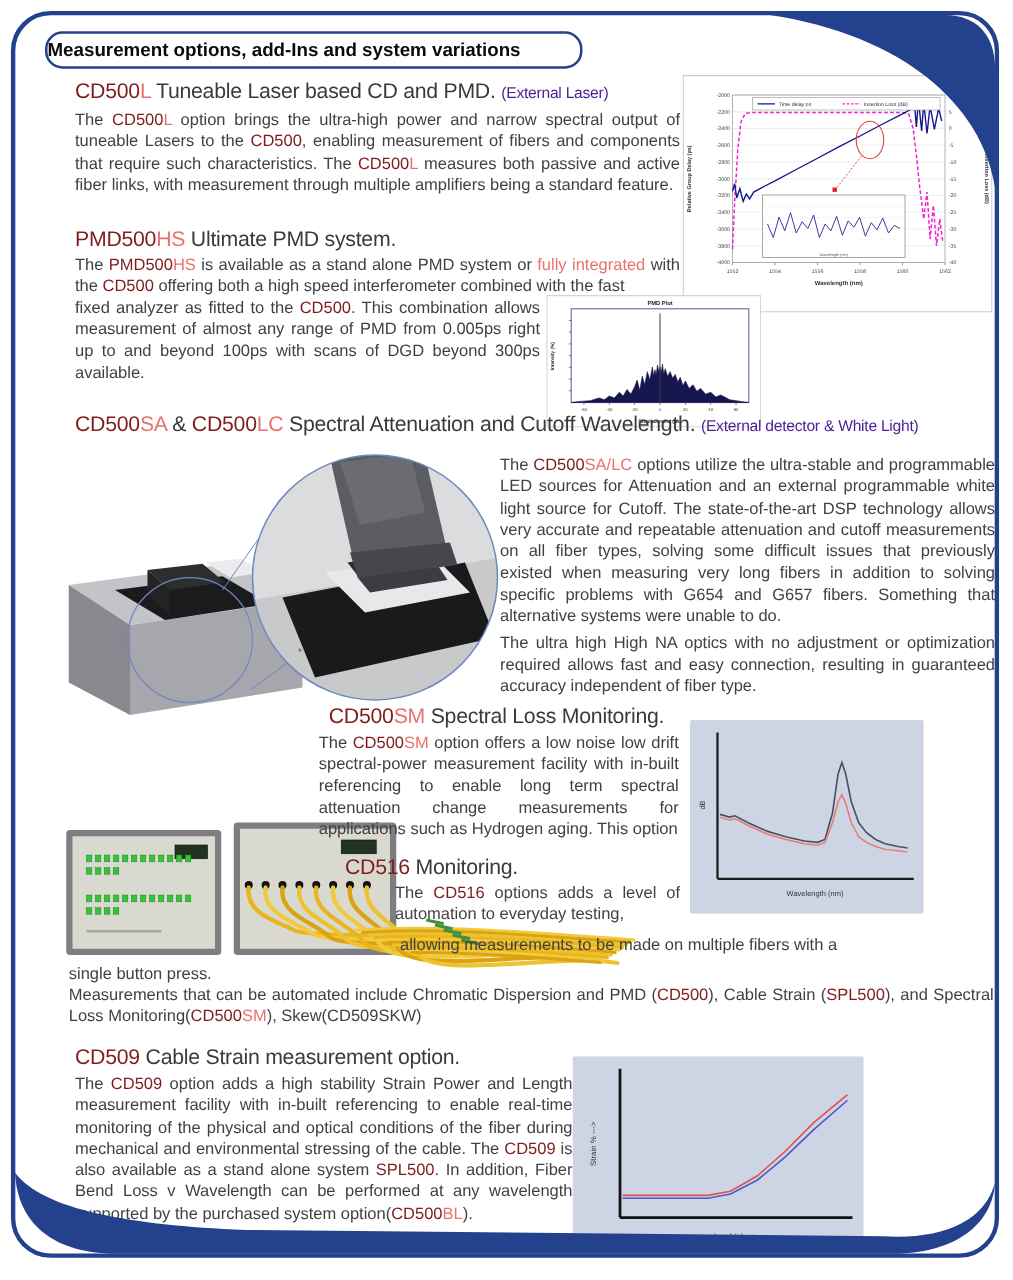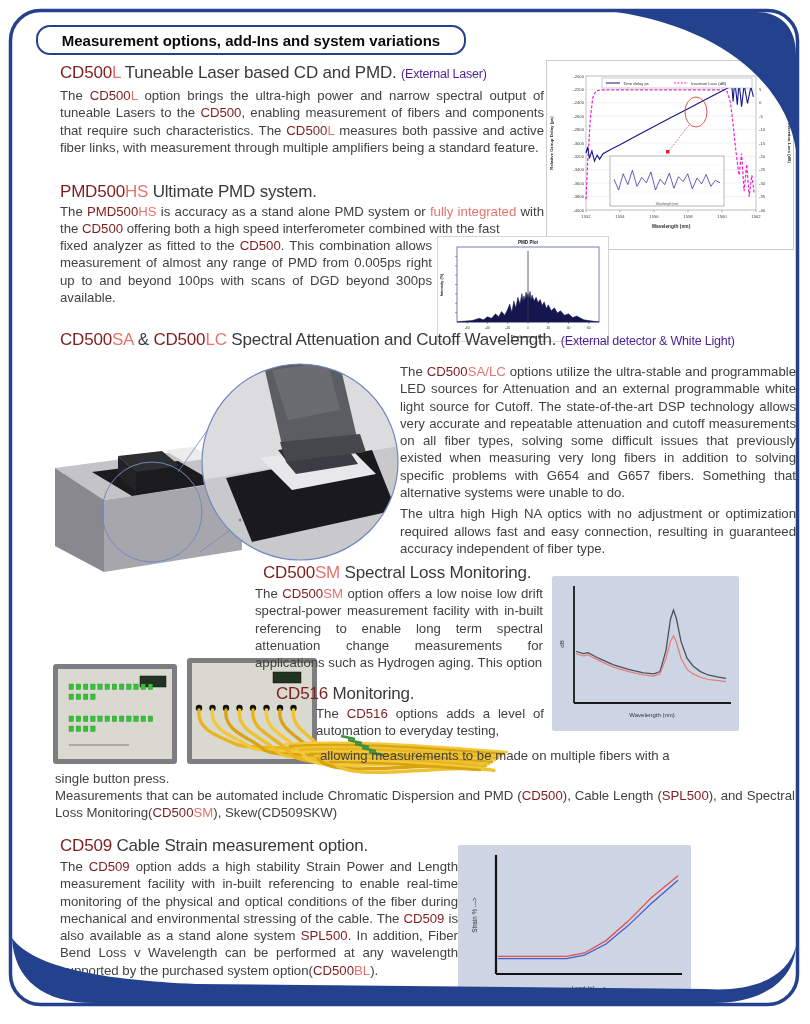--- a/index.html
+++ b/index.html
@@ -5,21 +5,21 @@
   html,body{margin:0;padding:0;background:#fff;}
   .page{position:relative;width:810px;height:1024px;background:#fff;overflow:hidden;
         font-family:"Liberation Sans",sans-serif;}
   .abs{position:absolute;}
   .hd{font-size:17px;font-weight:400;color:#3a3a3a;margin:0;white-space:nowrap;letter-spacing:-0.2px;z-index:3;}
   .bd{font-size:13.2px;line-height:17.3px;color:#414141;text-align:justify;margin:0;z-index:3;}
   .c-blue{color:#7f1d1d;}
   .c-red{color:#e8736c;}
   .c-note{font-size:12.5px;color:#4c1d95;}
   .pill{left:36px;top:25px;width:426px;height:26px;border:2.5px solid #24418e;border-radius:14px;
-        display:flex;align-items:center;justify-content:center;font-size:15px;font-weight:bold;color:#0a0a0a;z-index:3;}
+        display:flex;align-items:center;justify-content:flex-start;font-size:15px;font-weight:bold;color:#0a0a0a;z-index:3;}
   .shape{float:left;width:200px;height:225px;
          shape-outside:polygon(0 0,150 0,170 30,188 70,196 110,188 150,170 185,140 212,0 212);}
   svg{display:block;}
   .z1{z-index:1}.z2{z-index:2}
   .frame{z-index:10;pointer-events:none;}
 </style>
 </head>
 <body>
 
 <div class="page">
@@ -97,21 +97,21 @@
         <line x1="66" y1="132" x2="176" y2="132" stroke="#e4e4e4" stroke-width="0.3"></line>
         <polyline points="68.0,119.2 72.6,130.0 77.2,113.8 81.8,124.6 86.4,110.2 91.0,126.4 95.7,117.4 100.3,122.8 104.9,112.0 109.5,130.0 114.1,119.2 118.7,124.6 123.3,113.1 127.9,128.2 132.5,116.7 137.1,121.7 141.7,113.8 146.3,128.9 151.0,118.1 155.6,123.9 160.2,114.5 164.8,126.4 169.4,120.3 174.0,122.8" fill="none" stroke="#2020a0" stroke-width="0.7"></polyline>
         <text x="121" y="144.6" text-anchor="middle" font-size="3" fill="#555">Wavelength (nm)</text>
       </g>
     <text x="125" y="168" text-anchor="middle" font-size="4.8" font-weight="bold" fill="#333">Wavelength (nm)</text>
     <text x="7" y="83" text-anchor="middle" font-size="4.4" font-weight="bold" fill="#333" transform="rotate(-90 7 83)">Relative Group Delay (ps)</text>
     <text x="242" y="83" text-anchor="middle" font-size="4.4" font-weight="bold" fill="#333" transform="rotate(90 242 83)">Insertion Loss (dB)</text>
   </svg>
 
   <h2 class="abs hd" style="left:60px;top:182px;"><span class="c-blue">PMD500</span><span class="c-red">HS</span><span> Ultimate PMD system.</span></h2>
-  <p class="abs bd" style="left:60px;top:203px;width:484px;"><span>The </span><span class="c-blue">PMD500</span><span class="c-red">HS</span><span> is accuracy as a stand alone PMD system or </span><span class="c-red">fully integrated</span><span> with the </span><span class="c-blue">CD500</span><span> offering both a high speed interferometer combined with the fast</span></p>
+  <p class="abs bd" style="left:60px;top:203px;width:484px;"><span>The </span><span class="c-blue">PMD500</span><span class="c-red">HS</span><span> is available as a stand alone PMD system or </span><span class="c-red">fully integrated</span><span> with the </span><span class="c-blue">CD500</span><span> offering both a high speed interferometer combined with the fast</span></p>
   <p class="abs bd" style="left:60px;top:237px;width:372px;"><span>fixed analyzer as fitted to the </span><span class="c-blue">CD500</span><span>. This combination allows measurement of almost any range of PMD from  0.005ps right up to and beyond 100ps with scans of DGD beyond 300ps available.</span></p>
 
   <svg class="abs z1" style="left:437px;top:236px;" width="172" height="106" viewBox="0 0 172 106">
     <rect x="0.5" y="0.5" width="171" height="105" fill="#ffffff" stroke="#d5d5d5"></rect>
     <text x="91" y="8" text-anchor="middle" font-size="4.6" font-weight="bold" fill="#222">PMD Plot</text>
     <rect x="20" y="11" width="142" height="75" fill="#ffffff" stroke="#7878b8" stroke-width="1"></rect>
     <g id="c2g">
         <path d="M20,86 L25.1,85.3 35.2,84.5 42.3,82.3 46.4,83.8 50.4,80.8 54.5,82.3 58.5,77.8 61.6,80.8 64.6,75.5 67.7,79.3 70.7,73.3 72.7,68.0 74.8,76.3 76.8,65.0 78.8,71.8 80.9,61.3 82.9,68.0 84.9,57.5 85.9,65.0 86.9,59.8 88.0,63.5 89.0,56.0 90.0,61.3 91.0,57.5 92.0,62.0 93.0,55.3 94.0,63.5 95.1,59.0 97.1,65.0 99.1,61.3 101.1,66.5 103.2,63.5 105.2,69.5 107.2,65.8 109.3,72.5 111.3,68.8 114.3,74.8 117.4,71.8 120.4,77.0 123.5,74.8 127.5,79.3 131.6,77.8 135.6,81.5 139.7,80.0 146.8,83.8 156.9,85.3 L162,86 Z" fill="#16164e" stroke="#16164e" stroke-width="0.5"></path>
         <line x1="91" y1="86" x2="91" y2="14.75" stroke="#3a3a46" stroke-width="0.8"></line>
         <line x1="30.142857142857142" y1="86" x2="30.142857142857142" y2="88" stroke="#444" stroke-width="0.5"></line>
@@ -280,21 +280,21 @@
         <path d="M280,112 C 342,112 380,115.6 438,120" stroke="#f2c93a" stroke-width="2.6" fill="none" stroke-linecap="round"></path>
         <path d="M285,114 C 346,114.5 380,117.8 435,122" stroke="#d9a312" stroke-width="2.6" fill="none" stroke-linecap="round"></path>
         <path d="M296,88 l 14,3" stroke="#3f8f3f" stroke-width="2.4" fill="none"></path>
         <path d="M303,92 l 14,3" stroke="#3f8f3f" stroke-width="2.4" fill="none"></path>
         <path d="M310,96 l 14,3" stroke="#3f8f3f" stroke-width="2.4" fill="none"></path>
         <path d="M317,100 l 14,3" stroke="#3f8f3f" stroke-width="2.4" fill="none"></path>
         <path d="M324,104 l 14,3" stroke="#3f8f3f" stroke-width="2.4" fill="none"></path>
       </g>
   </svg>
 
-  <p class="abs bd" style="left:55px;top:787px;width:740px;"><span>Measurements that can be automated include Chromatic Dispersion and PMD (</span><span class="c-blue">CD500</span><span>), Cable Length (</span><span class="c-blue">SPL500</span><span>), and Spectral Loss Monitoring(</span><span class="c-blue">CD500</span><span class="c-red">SM</span><span>), Skew(CD509SKW)</span></p>
+  <p class="abs bd" style="left:55px;top:787px;width:740px;"><span>Measurements that can be automated include Chromatic Dispersion and PMD (</span><span class="c-blue">CD500</span><span>), Cable Strain (</span><span class="c-blue">SPL500</span><span>), and Spectral Loss Monitoring(</span><span class="c-blue">CD500</span><span class="c-red">SM</span><span>), Skew(CD509SKW)</span></p>
 
   <h2 class="abs hd" style="left:60px;top:836px;"><span class="c-blue">CD509</span><span> Cable Strain measurement option.</span></h2>
   <p class="abs bd" style="left:60px;top:858px;width:398px;"><span>The </span><span class="c-blue">CD509</span><span> option adds a high stability Strain Power and Length measurement facility with in-built referencing to enable real-time monitoring of the physical and optical conditions of the fiber during mechanical and environmental stressing of the cable. The </span><span class="c-blue">CD509</span><span> is also available as a stand alone system </span><span class="c-blue">SPL500</span><span>. In addition, Fiber Bend Loss v Wavelength can be performed at any wavelength supported by the purchased system option(</span><span class="c-blue">CD500</span><span class="c-red">BL</span><span>).</span></p>
 
   <svg class="abs z1" style="left:458px;top:845px;" width="233" height="158" viewBox="0 0 233 158">
     <rect x="0" y="0" width="233" height="158" rx="2" fill="#cdd5e5"></rect>
     <line x1="38" y1="10" x2="38" y2="129" stroke="#111" stroke-width="2.2"></line>
     <line x1="38" y1="129" x2="224" y2="129" stroke="#111" stroke-width="2.2"></line>
     <g id="c4g">
         <polyline points="40.0,113.6 108.4,113.6 126.4,110.2 148.0,99.0 169.6,81.1 193.0,58.7 220.0,35.2" fill="none" stroke="#4a5ac8" stroke-width="1.3"></polyline>

